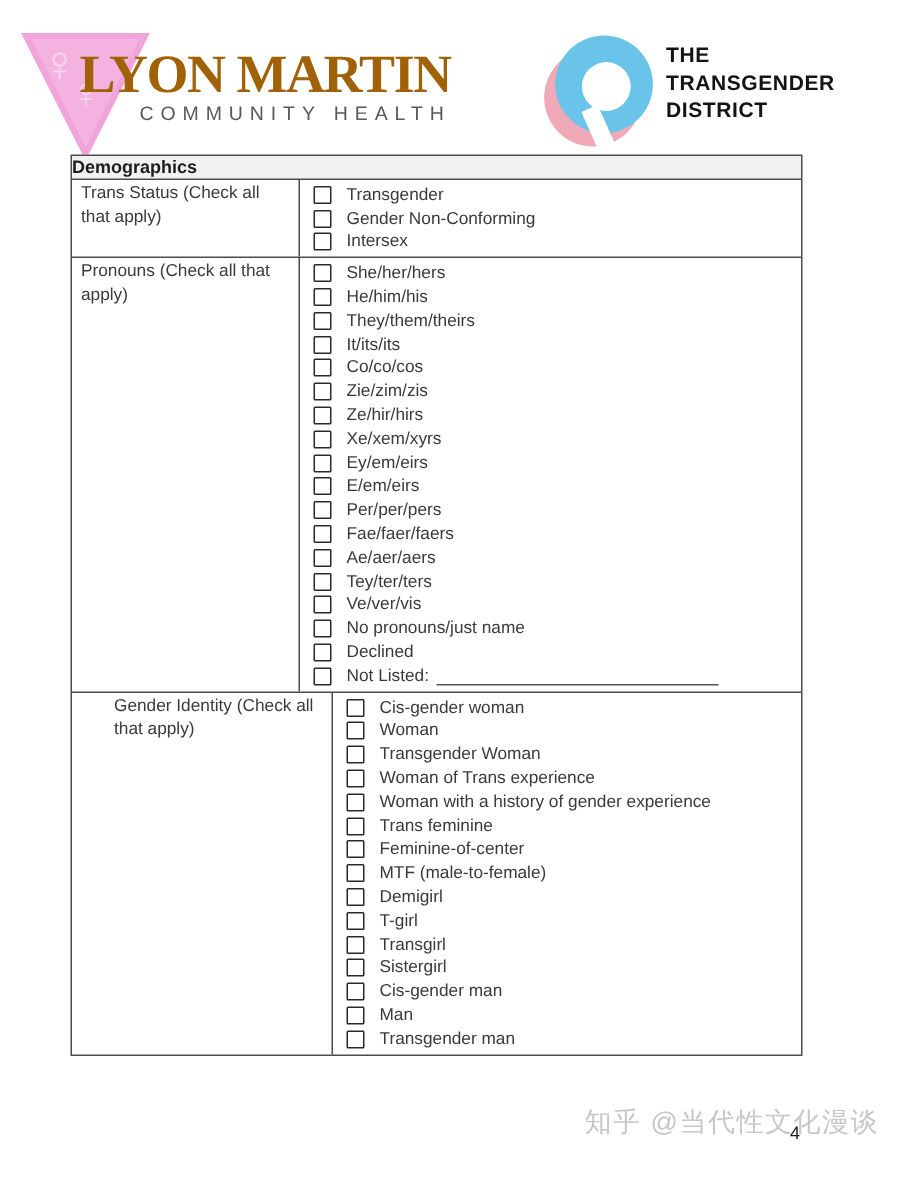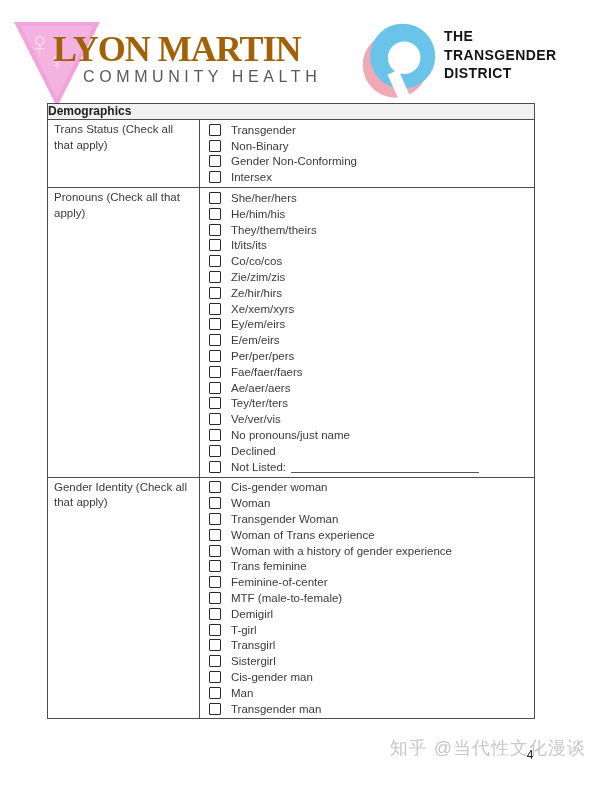--- a/index.html
+++ b/index.html
@@ -18,22 +18,22 @@
   .lm-glyph { position: absolute; color: rgba(255,255,255,0.45); font-size: 34px; pointer-events: none; }
   .lm-glyph.g1 { left: 14px; top: 6px; }
   .lm-glyph.g2 { left: 34px; top: 28px; font-size: 28px; }
   .lm-title {
     position: absolute; left: 40px; top: 10px;
     font-family: "Liberation Serif", serif;
     font-weight: bold; font-size: 36px; letter-spacing: -1px;
     color: #a16207; white-space: nowrap;
   }
   .lm-subtitle {
-    position: absolute; left: 70px; top: 50px;
-    font-size: 16px; letter-spacing: 4.6px; color: #595959;
+    position: absolute; left: 80px; top: 50px;
+    font-size: 13px; letter-spacing: 4.6px; color: #595959;
     white-space: nowrap;
   }
 
   .td-logo-wrap { position: absolute; left: 362px; top: 22px; width: 210px; height: 80px; }
   .td-circle { position: absolute; left: 0; top: 0; }
   .td-text {
     position: absolute; left: 82px; top: 5px;
     font-size: 14px; font-weight: bold; color: #141414;
     line-height: 18.5px; letter-spacing: 0.4px; white-space: nowrap;
   }
@@ -46,21 +46,21 @@
     font-size: 11.5px; color: #3a3a3a;
   }
   .form-title-row {
     background: #f1f1f1;
     border-bottom: 1px solid #4c4c4c;
     text-align: left;
     font-weight: bold; font-size: 12px; color: #1d1d1d;
     height: 15px; line-height: 15px;
   }
   .form-row { display: flex; border-bottom: 1px solid #4c4c4c; }
-  .form-row:last-child { border-bottom: none; }
+  .form-row:last-child { border-bottom: none; margin-left: 22px; }
   .cell-label {
     width: 141px; flex: 0 0 141px;
     border-right: 1px solid #4c4c4c;
     padding: 2px 4px 2px 6px;
     line-height: 15.5px;
   }
   .cell-options { flex: 1; padding: 2px 4px 2px 9px; }
   .option-line { display: flex; align-items: center; height: 15.8px; }
   .checkbox {
     width: 10px; height: 10px; flex: 0 0 10px;
@@ -118,24 +118,20 @@
 
 <div class="form-row">
       <div class="cell-label">Trans Status (Check all that apply)</div>
       <div class="cell-options">
         <div class="option-line">
           <span class="checkbox"></span>
           <span class="option-label">Transgender</span>
         </div>
         <div class="option-line">
           <span class="checkbox"></span>
-          <span class="option-label">Non-Binary</span>
-        </div>
-        <div class="option-line">
-          <span class="checkbox"></span>
           <span class="option-label">Gender Non-Conforming</span>
         </div>
         <div class="option-line">
           <span class="checkbox"></span>
           <span class="option-label">Intersex</span>
         </div>
       </div>
     </div>
     <div class="form-row">
       <div class="cell-label">Pronouns (Check all that apply)</div>

